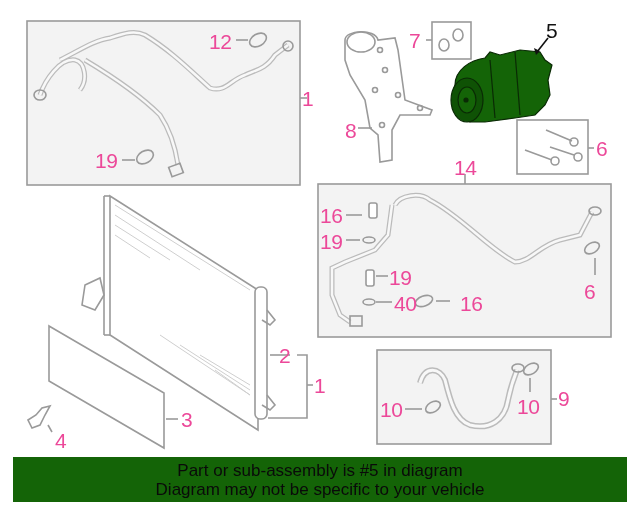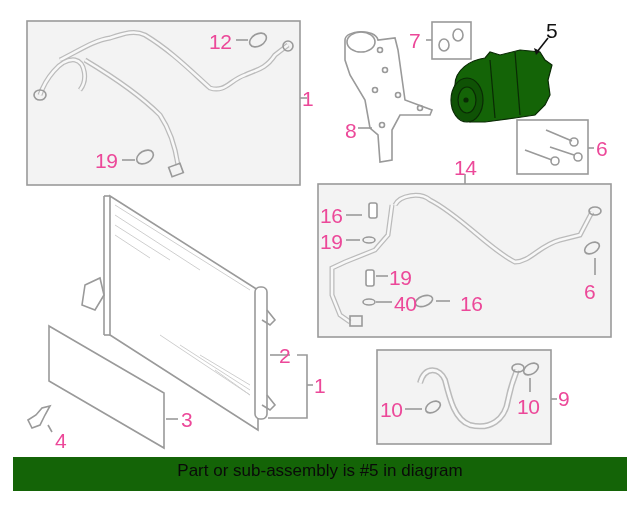--- a/index.html
+++ b/index.html
@@ -1,20 +1,20 @@
 <!DOCTYPE html>
 <html><head>
 <meta charset="utf-8">
 <style>
   html, body { margin:0; padding:0; background:#ffffff; }
   body { width:640px; height:512px; position:relative; overflow:hidden; font-family:"Liberation Sans", sans-serif; }
   #diagram { position:absolute; left:0; top:0; width:640px; height:512px; }
   .callout { position:absolute; font-family:"Liberation Sans", sans-serif; font-size:21px; color:#ec4899; line-height:1; letter-spacing:-0.5px; }
   .callout.hl { color:#111111; }
-  #banner { position:absolute; left:13px; top:457px; width:614px; height:34px; background:#146407; color:#0a0a0a;
+  #banner { position:absolute; left:13px; top:457px; width:614px; height:45px; background:#146407; color:#0a0a0a;
             text-align:center; font-family:"Liberation Sans", sans-serif; font-size:17px; line-height:19px; padding-top:4px; box-sizing:border-box; }
   #banner div { white-space:nowrap; }
 </style>
 </head>
 <body>
 
 <div id="diagram">
   <svg width="640" height="512" viewBox="0 0 640 512" style="position:absolute;left:0;top:0">
     <g fill="none" stroke="#9a9a9a" stroke-width="1.6">
 
@@ -150,13 +150,14 @@
   <span class="callout" style="left:314px;top:375px">1</span>
   <span class="callout" style="left:181px;top:409px">3</span>
   <span class="callout" style="left:55px;top:430px">4</span>
   <span class="callout" style="left:558px;top:388px">9</span>
   <span class="callout" style="left:380px;top:399px">10</span>
   <span class="callout" style="left:517px;top:396px">10</span>
 </div>
 
 <div id="banner">
   <div>Part or sub-assembly is #5 in diagram</div>
+  <div>Diagram may not be specific to your vehicle</div>
 </div>
 
 </body></html>

